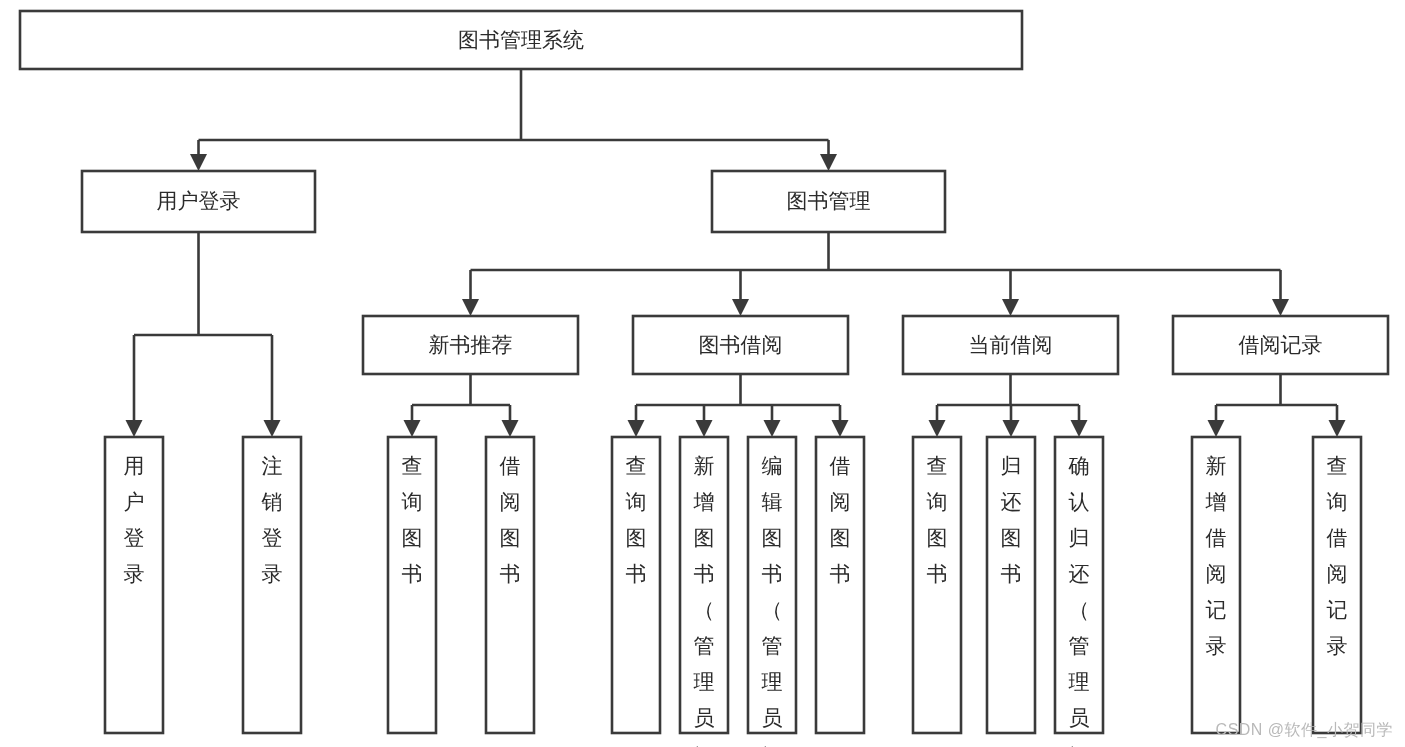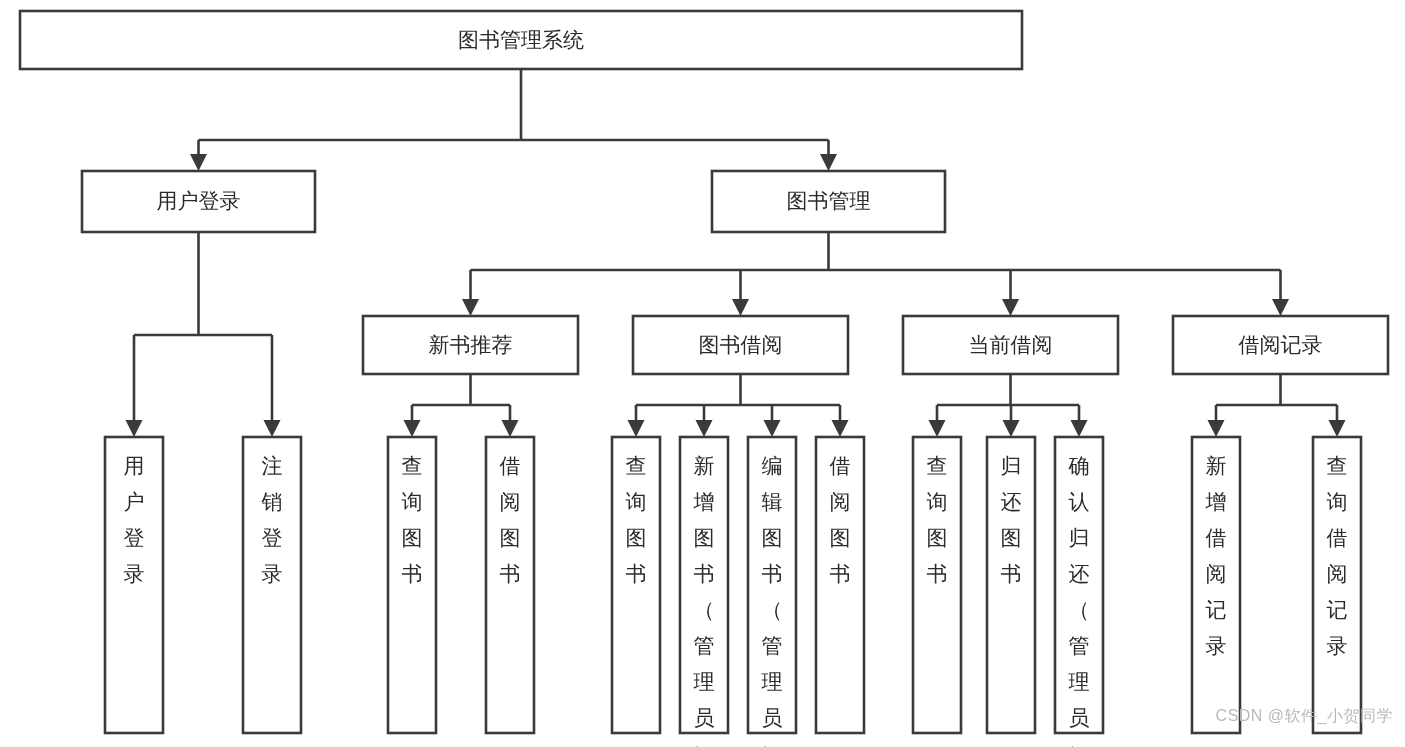--- a/index.html
+++ b/index.html
@@ -48,21 +48,21 @@
   }
   .node-label-vert {
     fill: #2b2b2b;
     font-family: "Liberation Sans", "DejaVu Sans", sans-serif;
     font-size: 21px;
     text-anchor: middle;
   }
   .watermark {
     position: absolute;
     right: 12px;
-    bottom: 20px;
+    bottom: 6px;
     font-family: "Liberation Sans", "DejaVu Sans", sans-serif;
     font-size: 16px;
     color: #b9b9b9;
     letter-spacing: 0.5px;
     white-space: nowrap;
     user-select: none;
   }
 </style>
 </head>
 <body>

